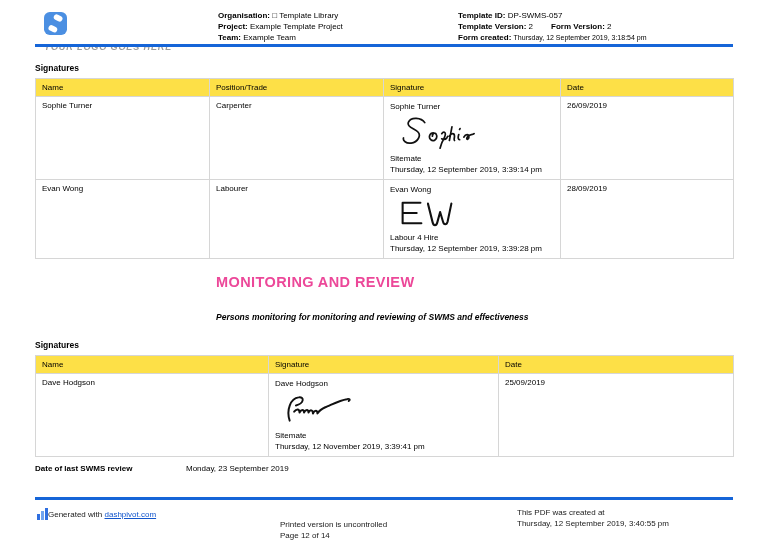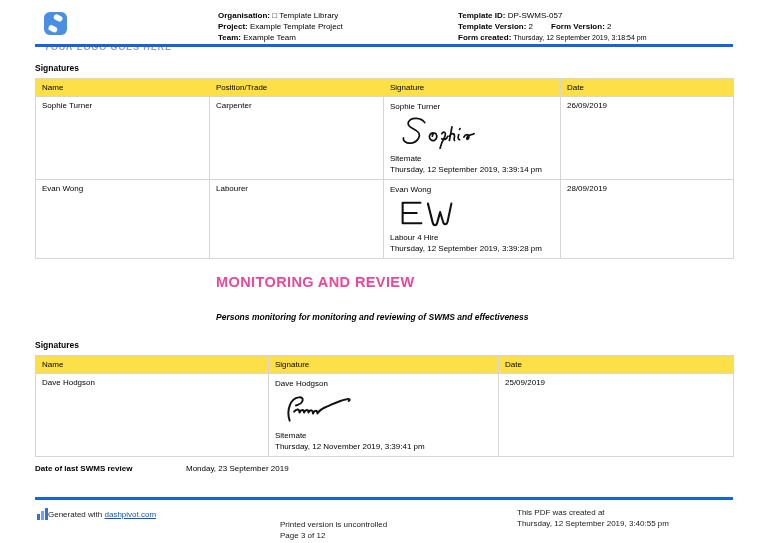--- a/index.html
+++ b/index.html
@@ -164,21 +164,21 @@
     <div class="f-left">
       <svg width="11" height="12" viewBox="0 0 11 12">
         <rect x="0" y="6" width="3" height="6" fill="#2f6fe0"></rect>
         <rect x="4" y="3" width="3" height="9" fill="#6fa3ef"></rect>
         <rect x="8" y="0" width="3" height="12" fill="#2f6fe0"></rect>
       </svg>
       <span><span>Generated with</span> <a class="link" href="#">dashpivot.com</a></span>
     </div>
     <div class="f-center">
       <div>Printed version is uncontrolled</div>
-      <div>Page 3 of 12</div>
+      <div>Page 12 of 14</div>
     </div>
     <div class="f-right">
       <div>This PDF was created at</div>
       <div>Thursday, 12 September 2019, 3:40:55 pm</div>
     </div>
   </div>
 
 </div>
 
 </body></html>

